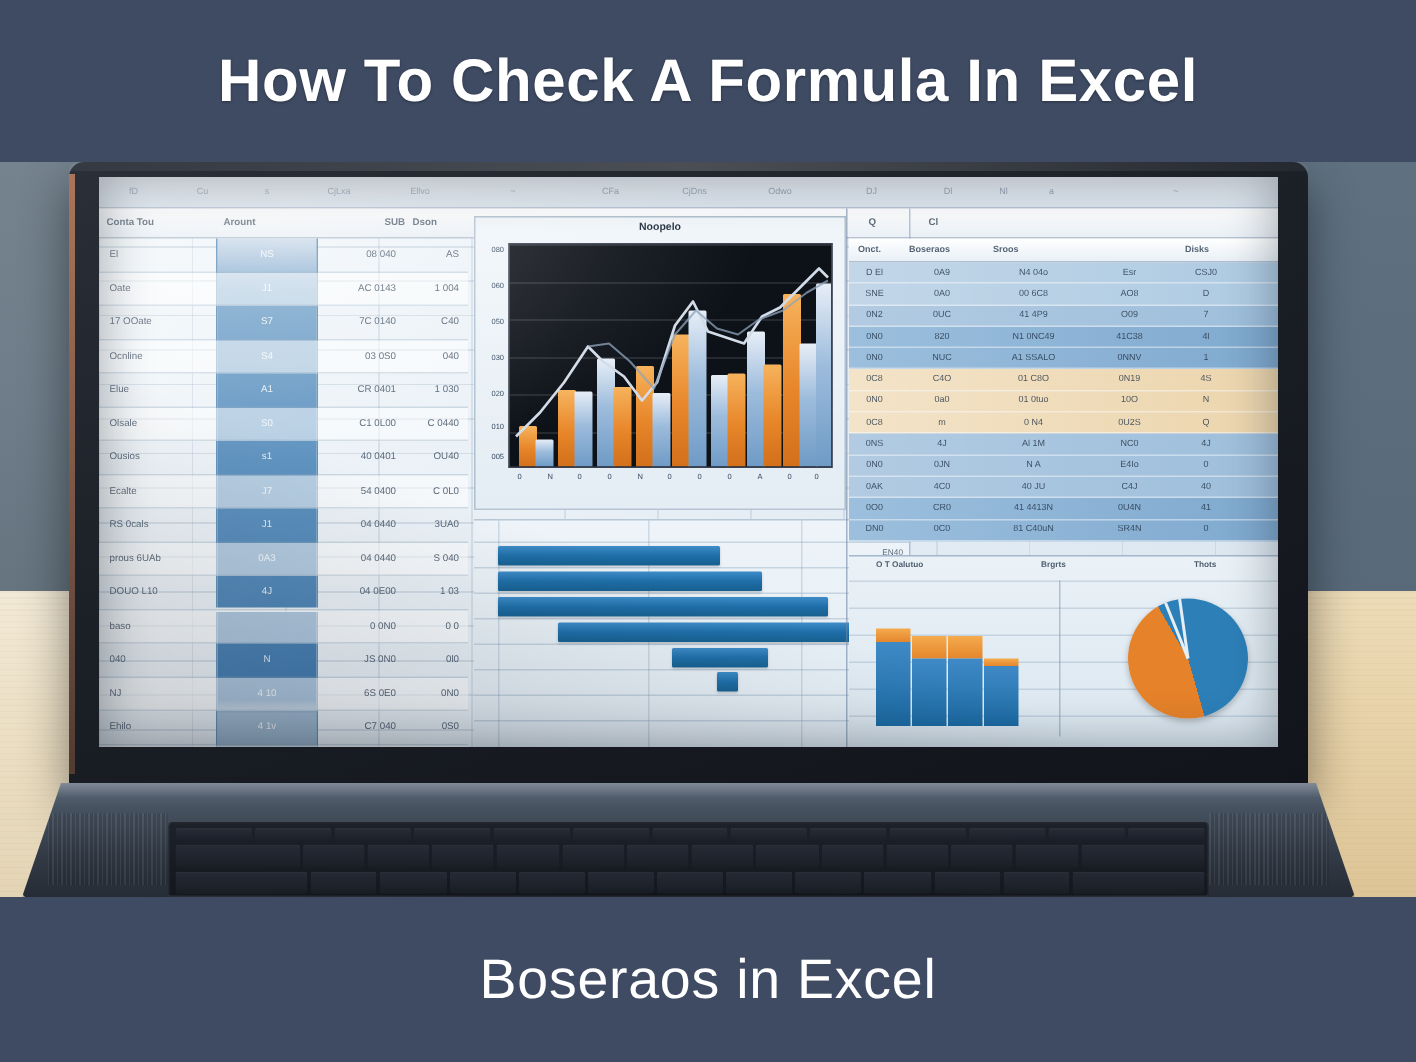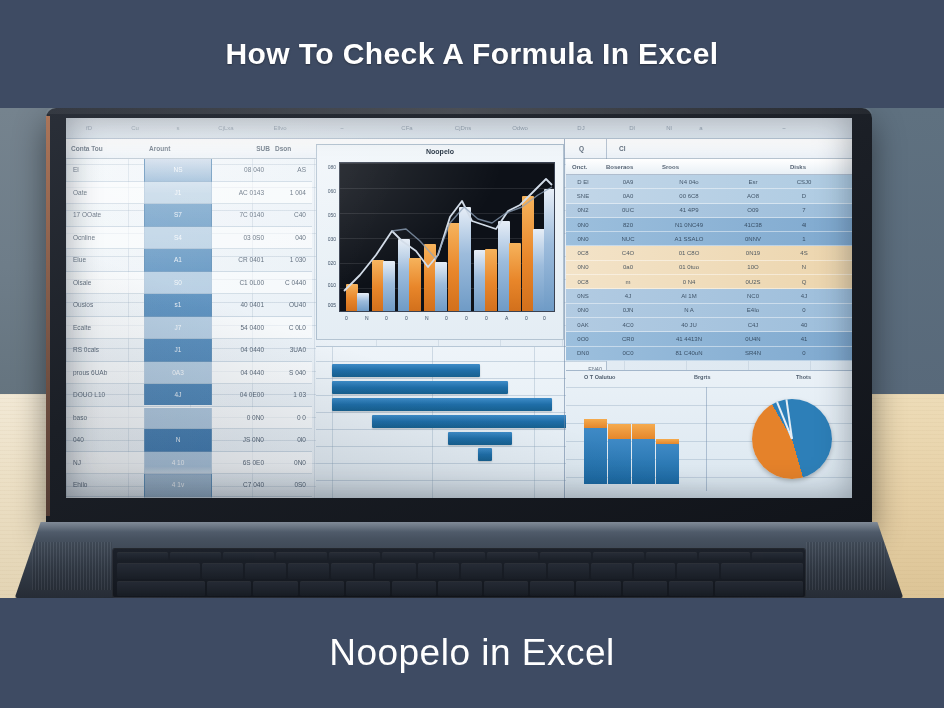--- a/index.html
+++ b/index.html
@@ -20,21 +20,21 @@
   .banner {
     position: absolute; left: 0; width: 944px;
     background: #3e4b63;
     display: flex; align-items: center; justify-content: center;
     color: #ffffff;
     z-index: 40;
   }
   #top-banner { top: 0; height: 108px; }
   #bottom-banner { bottom: 0; height: 110px; }
   #title-text {
-    font-size: 30px; font-weight: 600; letter-spacing: 0.4px;
+    font-size: 40px; font-weight: 600; letter-spacing: 0.4px;
     text-shadow: 0 1px 2px rgba(0,0,0,.35);
     white-space: nowrap;
   }
   #subtitle-text {
     font-size: 37px; font-weight: 400; letter-spacing: 0.5px;
     white-space: nowrap;
   }
 
   
   #scene {
@@ -814,16 +814,16 @@
           <div class="key"></div>
           <div class="key"></div>
           <div class="key wide"></div>
         </div>
       </div>
     </div>
     <div id="base-shadow"></div>
   </div>
 
   <div class="banner" id="bottom-banner">
-    <div id="subtitle-text">Noopelo in Excel</div>
+    <div id="subtitle-text">Boseraos in Excel</div>
   </div>
 
 </div>
 
 </body></html>

